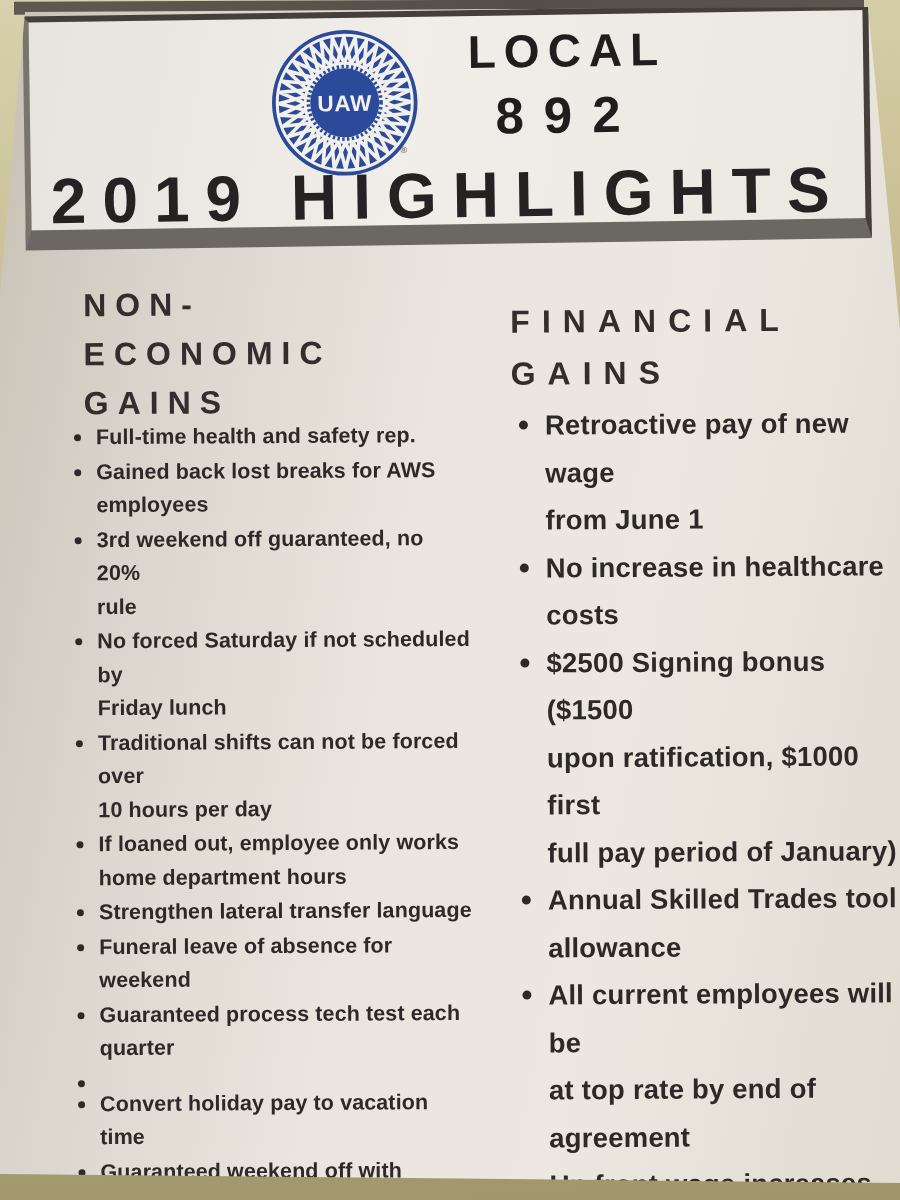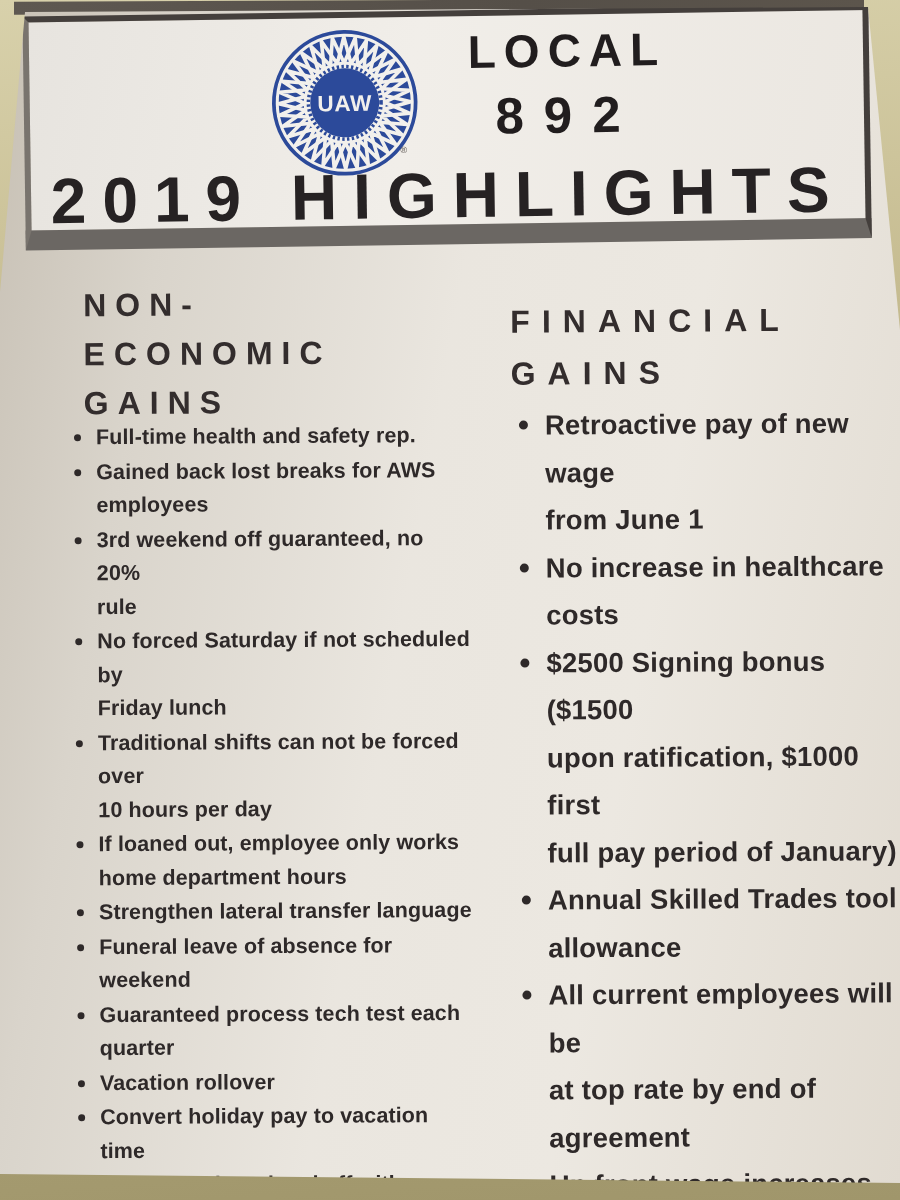--- a/index.html
+++ b/index.html
@@ -123,21 +123,20 @@
           <span class="dot"></span>
           <span class="txt">Funeral leave of absence for weekend</span>
         </li>
       <li>
           <span class="dot"></span>
           <span class="txt">Guaranteed process tech test each
 quarter</span>
         </li>
       <li>
           <span class="dot"></span>
-          <span class="txt">Vacation rollover</span>
         </li>
       <li>
           <span class="dot"></span>
           <span class="txt">Convert holiday pay to vacation time</span>
         </li>
       <li>
           <span class="dot"></span>
           <span class="txt">Guaranteed weekend off with vacation
 last day worked preceding weekend</span>
         </li>

